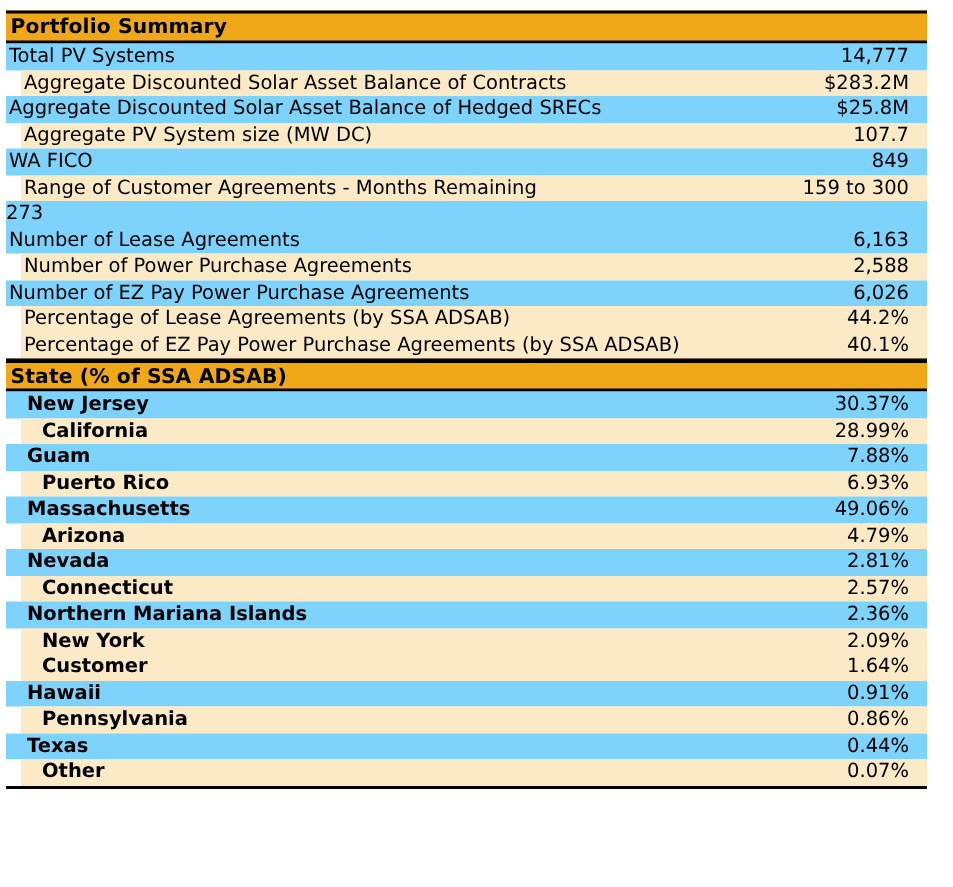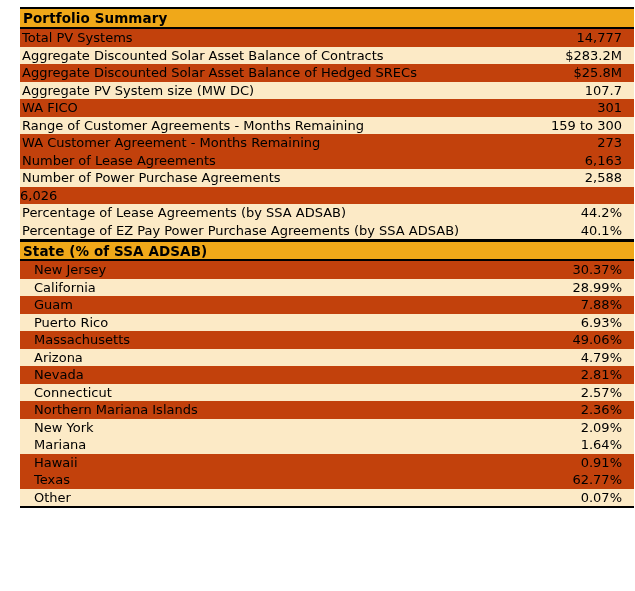--- a/index.html
+++ b/index.html
@@ -12,21 +12,21 @@
     width: 635px;
     height: 591px;
     background: #ffffff;
     font-family: "DejaVu Sans", "Liberation Sans", sans-serif;
     color: #000000;
     overflow: hidden;
   }
   .sheet {
     position: absolute;
     top: 7px;
-    left: 20px;
+    left: 4px;
     width: 614px;
     border-bottom: 2px solid var(--border, #000);
   }
   .section-header {
     background: var(--header-bg, #F0A819);
     border-top: 2px solid var(--border, #000);
     border-bottom: 2px solid var(--border, #000);
     height: 18px;
     display: flex;
     align-items: center;
@@ -38,31 +38,33 @@
   .state-section .section-header {
     border-top: 3px solid var(--border, #000);
     height: 17px;
   }
   .row {
     height: 17.5px;
     display: flex;
     align-items: center;
     justify-content: space-between;
     font-size: 13px;
-    background: #c2410c;
+    background: #7dd3fc;
     white-space: nowrap;
   }
   .row.shade {
     background: var(--row-shade, #FCEAC6);
+    margin-left: 10px;
   }
   .row .label {
     padding-left: 2px;
   }
   .state-section .row .label {
     padding-left: 14px;
+    font-weight: bold;
   }
   .row .value {
     padding-right: 12px;
     text-align: right;
   }
 </style>
 </head>
 <body>
 
 <div class="page">
@@ -84,39 +86,39 @@
           <div class="row">
             <span class="label">Aggregate Discounted Solar Asset Balance of Hedged SRECs</span>
             <span class="value">$25.8M</span>
           </div>
           <div class="row shade">
             <span class="label">Aggregate PV System size (MW DC)</span>
             <span class="value">107.7</span>
           </div>
           <div class="row">
             <span class="label">WA FICO</span>
-            <span class="value">301</span>
+            <span class="value">849</span>
           </div>
           <div class="row shade">
             <span class="label">Range of Customer Agreements - Months Remaining</span>
             <span class="value">159 to 300</span>
           </div>
           <div class="row">
-            <span class="label">WA Customer Agreement - Months Remaining</span>
             <span class="value">273</span>
           </div>
           <div class="row">
             <span class="label">Number of Lease Agreements</span>
             <span class="value">6,163</span>
           </div>
           <div class="row shade">
             <span class="label">Number of Power Purchase Agreements</span>
             <span class="value">2,588</span>
           </div>
           <div class="row">
+            <span class="label">Number of EZ Pay Power Purchase Agreements</span>
             <span class="value">6,026</span>
           </div>
           <div class="row shade">
             <span class="label">Percentage of Lease Agreements (by SSA ADSAB)</span>
             <span class="value">44.2%</span>
           </div>
           <div class="row shade">
             <span class="label">Percentage of EZ Pay Power Purchase Agreements (by SSA ADSAB)</span>
             <span class="value">40.1%</span>
           </div>
@@ -162,30 +164,34 @@
           </div>
           <div class="row">
             <span class="label">Northern Mariana Islands</span>
             <span class="value">2.36%</span>
           </div>
           <div class="row shade">
             <span class="label">New York</span>
             <span class="value">2.09%</span>
           </div>
           <div class="row shade">
-            <span class="label">Mariana</span>
+            <span class="label">Customer</span>
             <span class="value">1.64%</span>
           </div>
           <div class="row">
             <span class="label">Hawaii</span>
             <span class="value">0.91%</span>
           </div>
+          <div class="row shade">
+            <span class="label">Pennsylvania</span>
+            <span class="value">0.86%</span>
+          </div>
           <div class="row">
             <span class="label">Texas</span>
-            <span class="value">62.77%</span>
+            <span class="value">0.44%</span>
           </div>
           <div class="row shade">
             <span class="label">Other</span>
             <span class="value">0.07%</span>
           </div>
         </div>
     </div>
 
   </div>
 </div>

